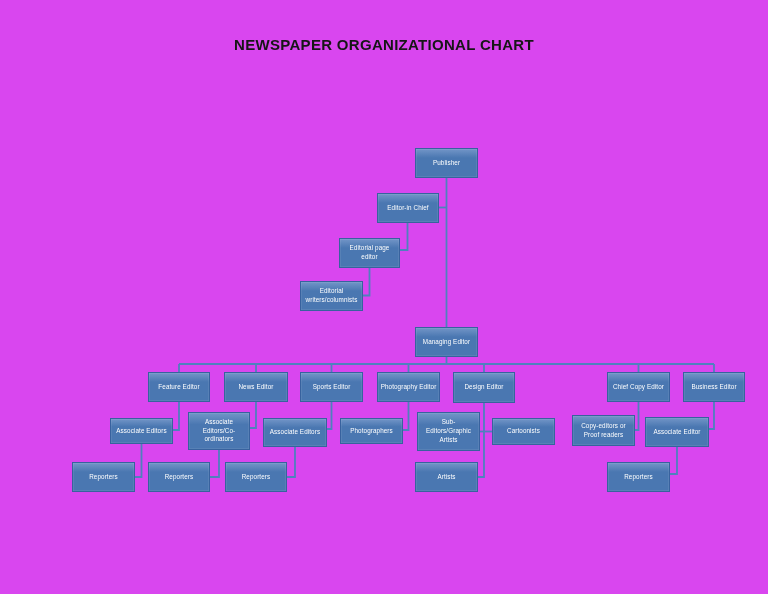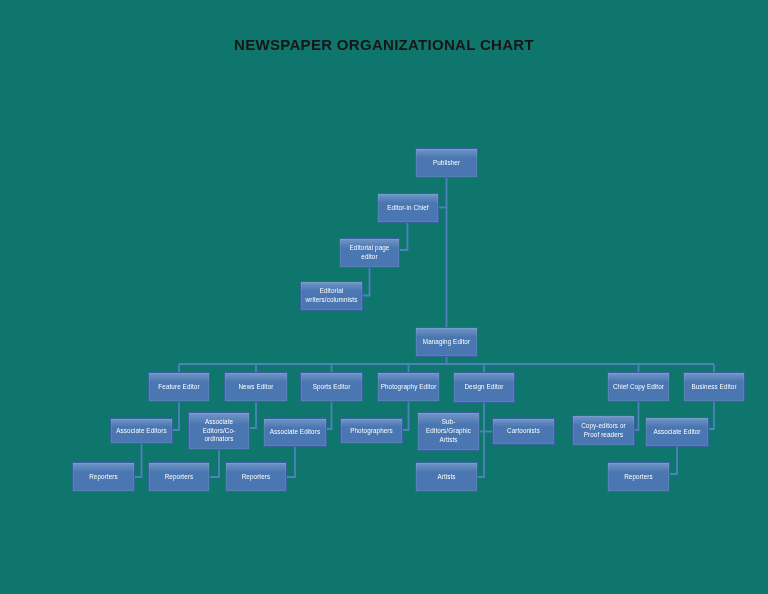--- a/index.html
+++ b/index.html
@@ -1,21 +1,21 @@
 <!DOCTYPE html>
 <html><head>
 <meta charset="utf-8">
 <style>
   html,body{margin:0;padding:0}
   body{
     width:768px;height:594px;position:relative;overflow:hidden;
     background:#ffffff;
     font-family:"Liberation Sans", sans-serif;
   }
-  .page{position:absolute;inset:0;background:#0f766e}
+  .page{position:absolute;inset:0;background:#d946ef}
   .title{
     position:absolute;top:36px;left:0;width:768px;
     text-align:center;font-size:15px;font-weight:bold;
     color:#161616;letter-spacing:.3px;
   }
   #diagram{position:absolute;left:0;top:0;width:768px;height:594px}
   .connectors{position:absolute;left:0;top:0}
   .node{
     position:absolute;box-sizing:border-box;
     border:1px solid #38629e;

